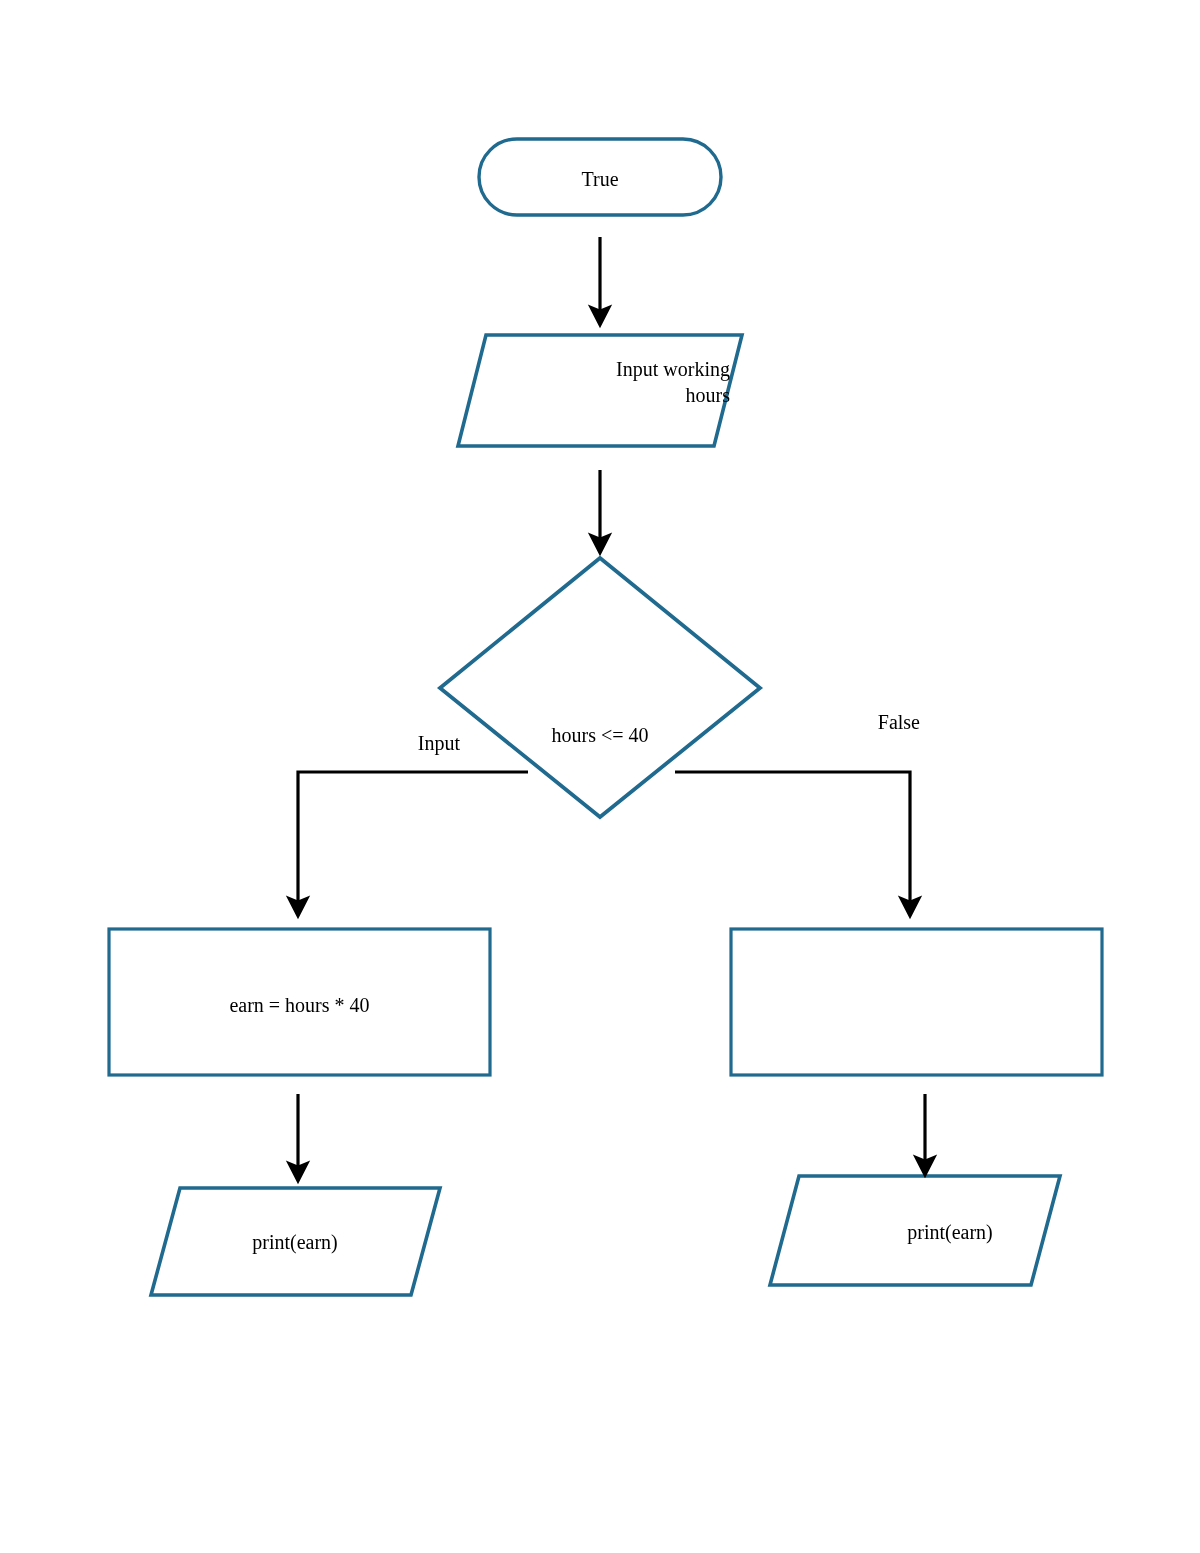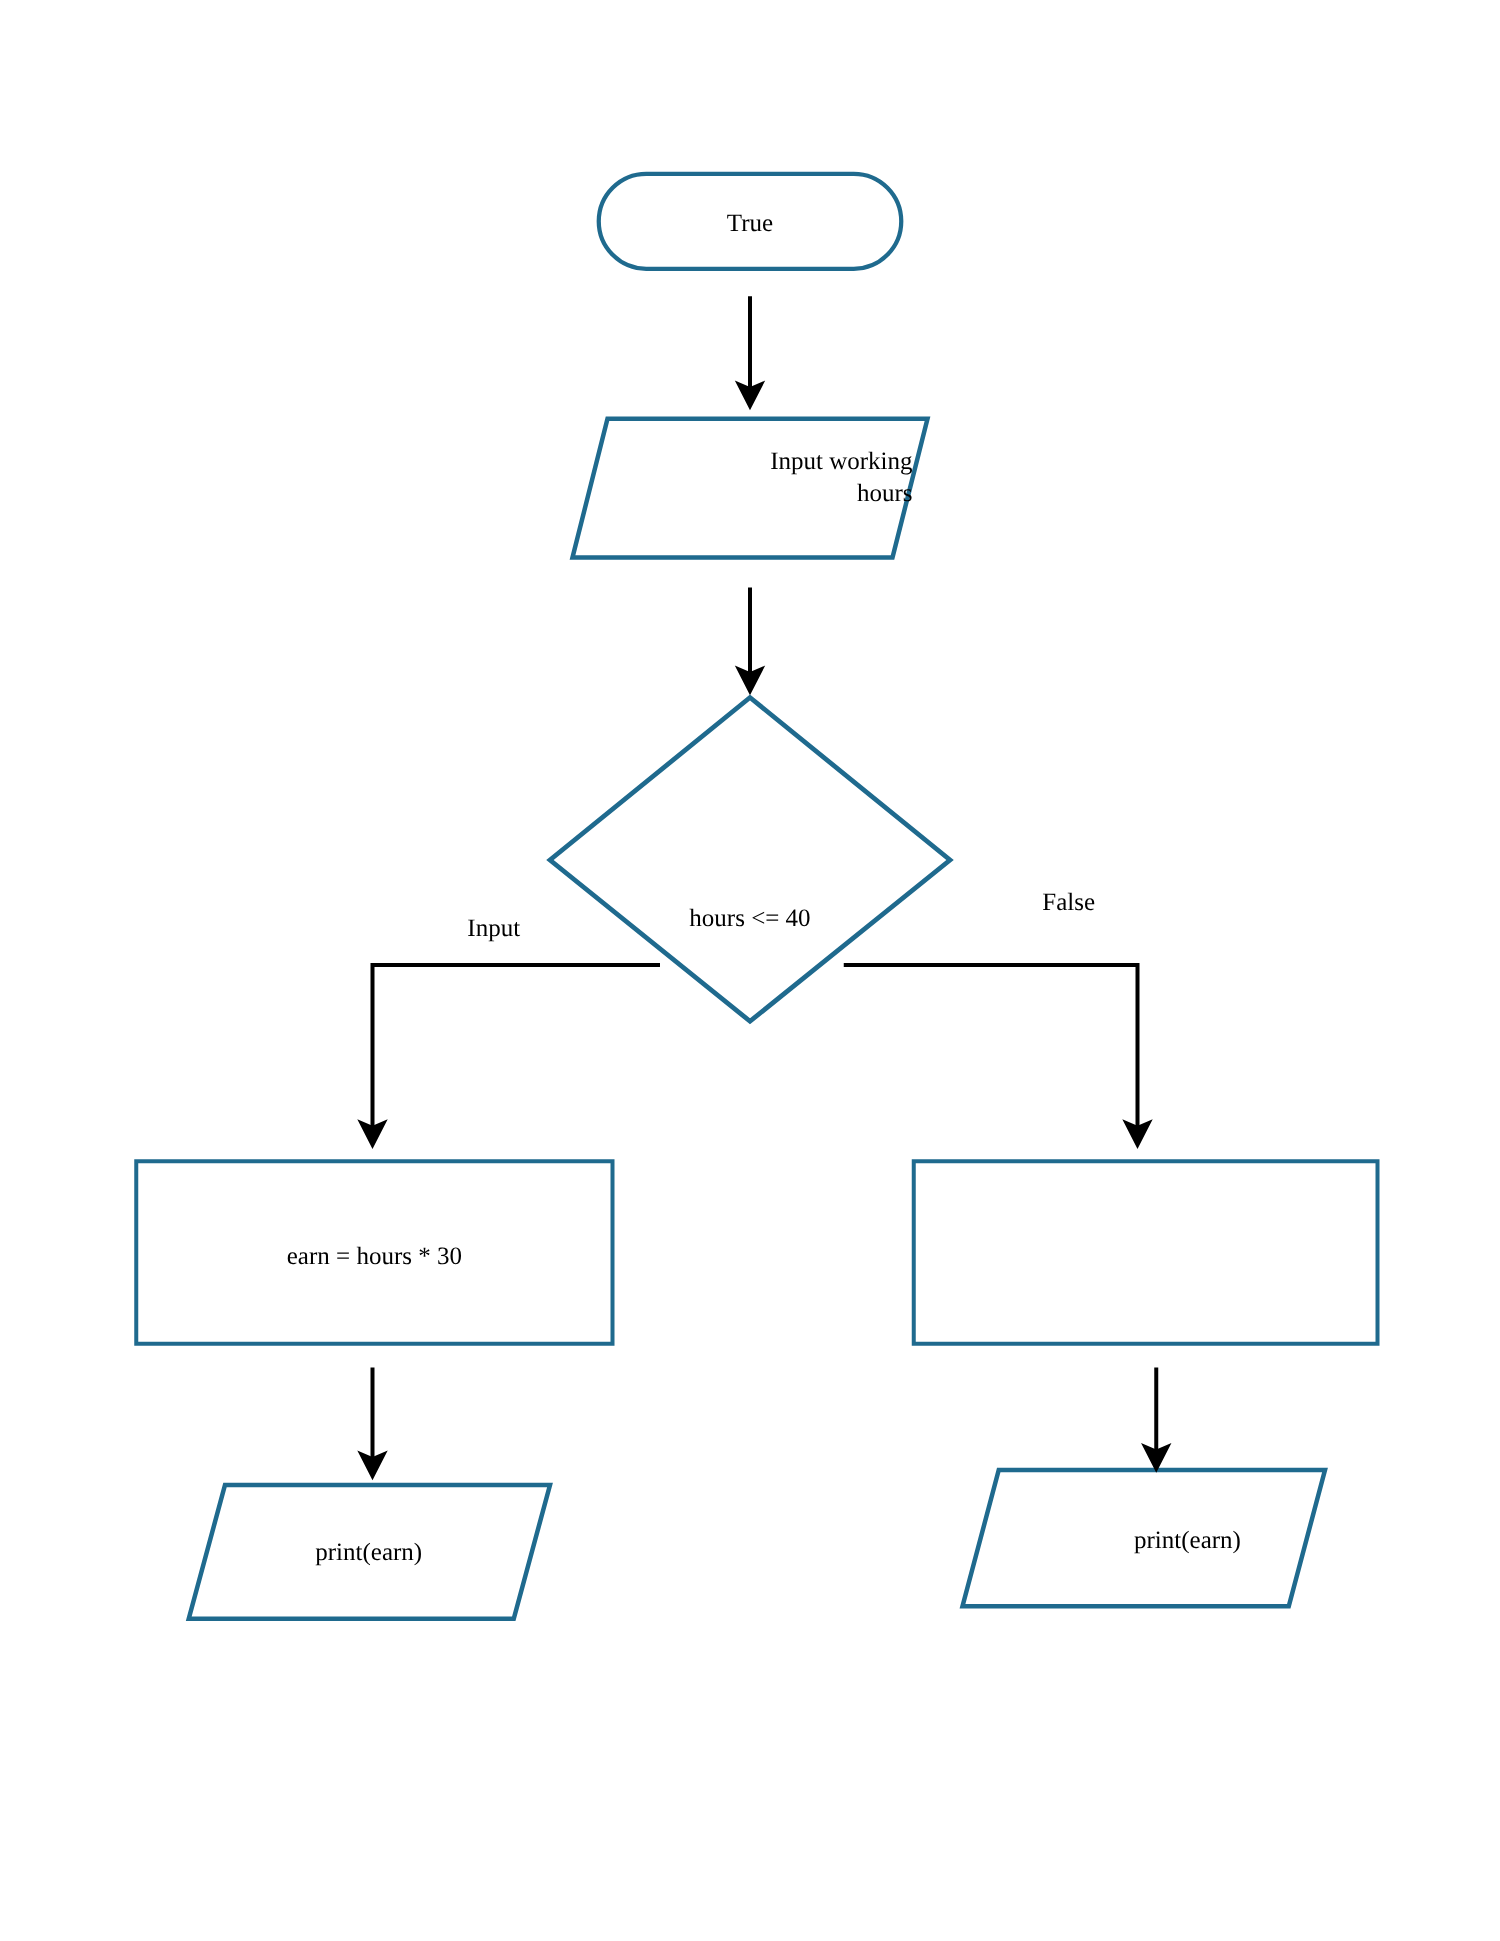--- a/index.html
+++ b/index.html
@@ -30,21 +30,21 @@
     line-height: 1.32;
     text-align: center;
     white-space: pre-line;
     pointer-events: none;
   }
   .edge-label {
     position: absolute;
     color: #000000;
     font-family: "Liberation Serif", "DejaVu Serif", serif;
     font-size: 20px;
-    text-align: center;
+    text-align: right;
   }
 </style>
 </head>
 <body>
 
 <div id="canvas">
 
   <svg class="svg-layer" viewBox="0 0 1200 1553">
     <defs>
       <marker id="arrowhead" markerWidth="9" markerHeight="9" refX="4.2" refY="4.2" orient="auto" markerUnits="strokeWidth">
@@ -79,21 +79,21 @@
     <path d="M925,1094 L925,1166" fill="none" stroke="#000000" stroke-width="3.2" marker-end="url(#arrowhead)"></path>
   </svg>
 
   <div class="node-label" style="left:479px; top:166px; width:242px;">True</div>
 
   <div class="node-label" style="left:470px; top:356px; width:260px;text-align:right;">Input working
 hours</div>
 
   <div class="node-label" style="left:470px; top:675px; width:260px;margin-top:47px;">hours &lt;= 40</div>
 
-  <div class="node-label" style="left:119px; top:992px; width:361px;">earn = hours * 30</div>
+  <div class="node-label" style="left:119px; top:992px; width:361px;">earn = hours * 40</div>
 
 
   <div class="node-label" style="left:165px; top:1229px; width:260px;">print(earn)</div>
 
   <div class="node-label" style="left:820px; top:1219px; width:260px;">print(earn)</div>
 
   <div class="edge-label" style="left:330px; top:732px; width:130px;">Input</div>
 
   <div class="edge-label" style="left:790px; top:711px; width:130px;">False</div>
 

